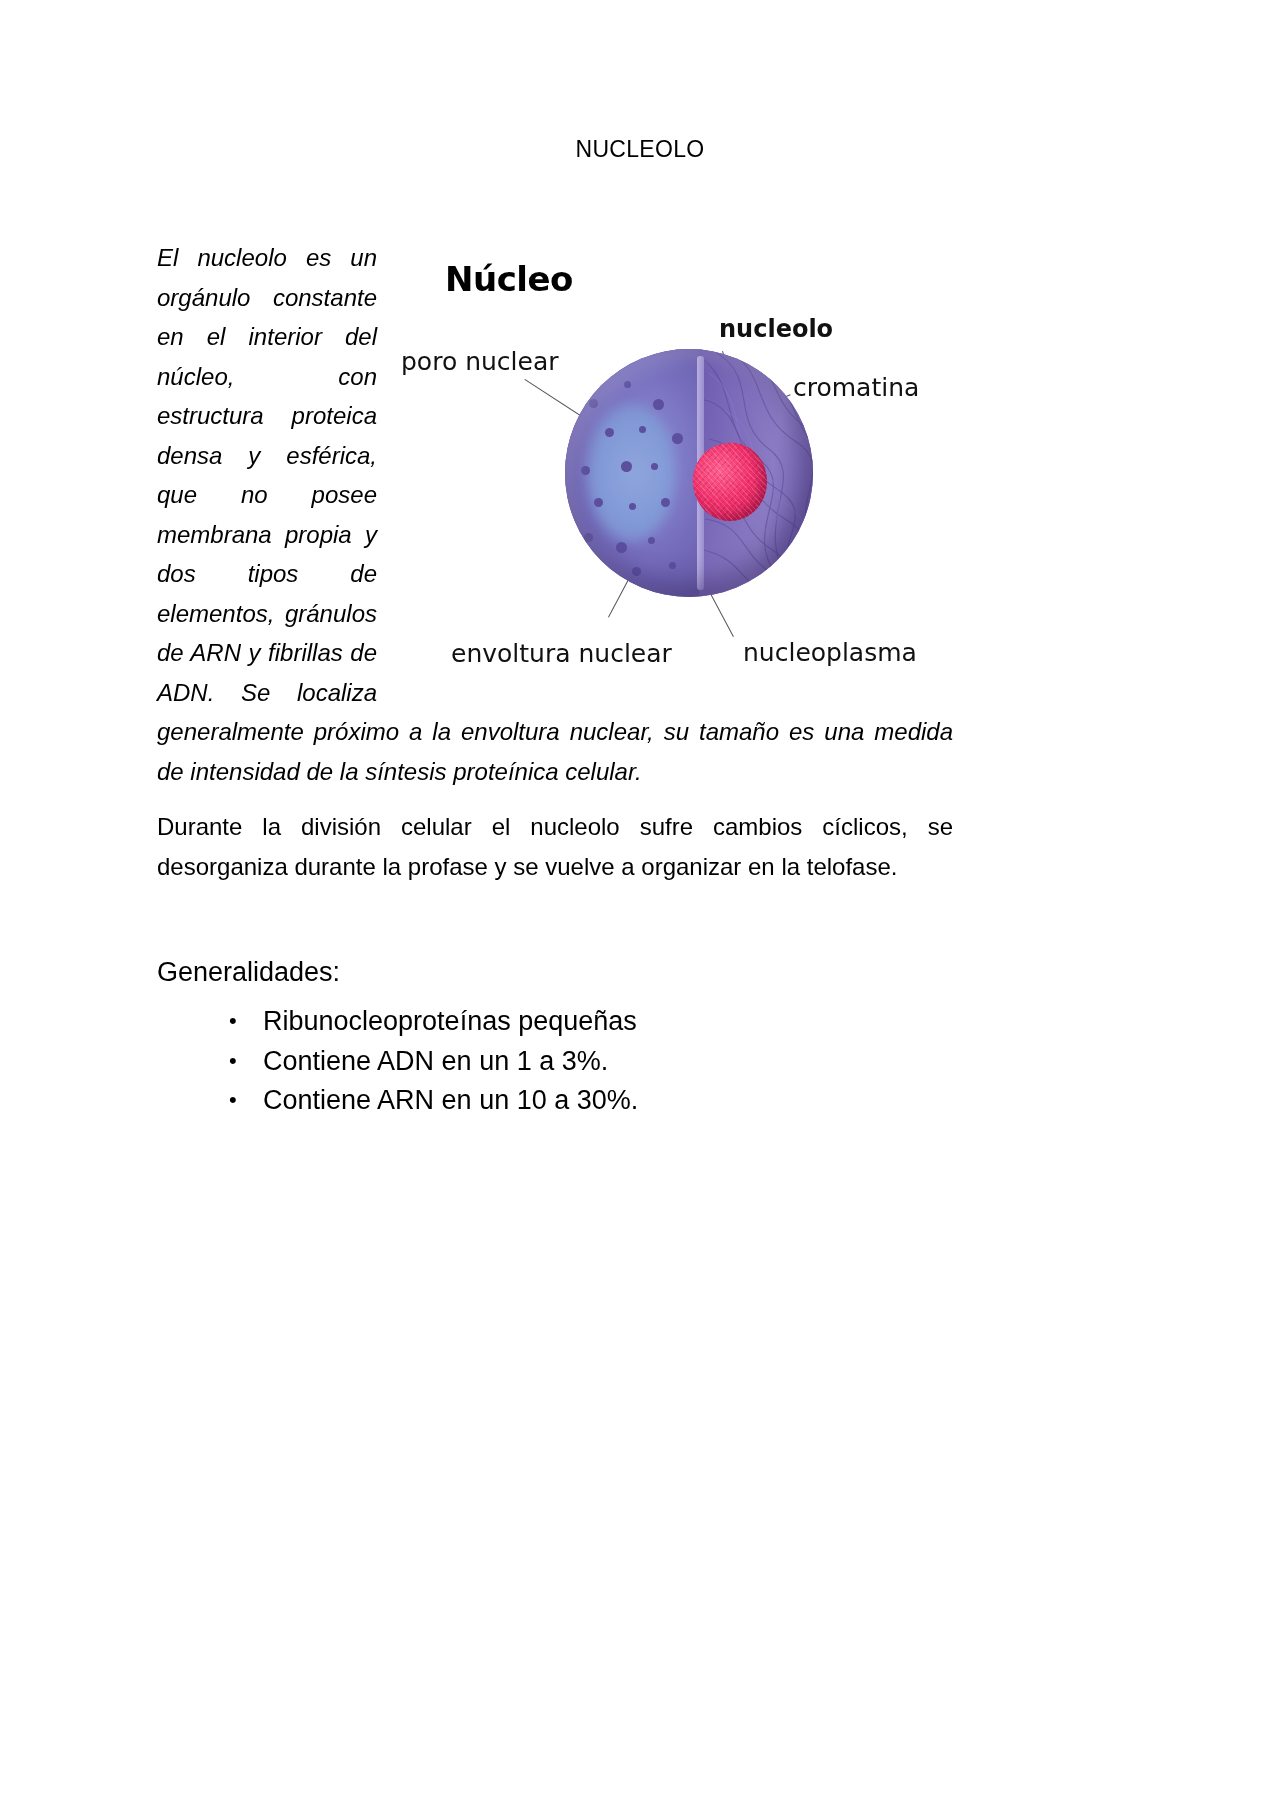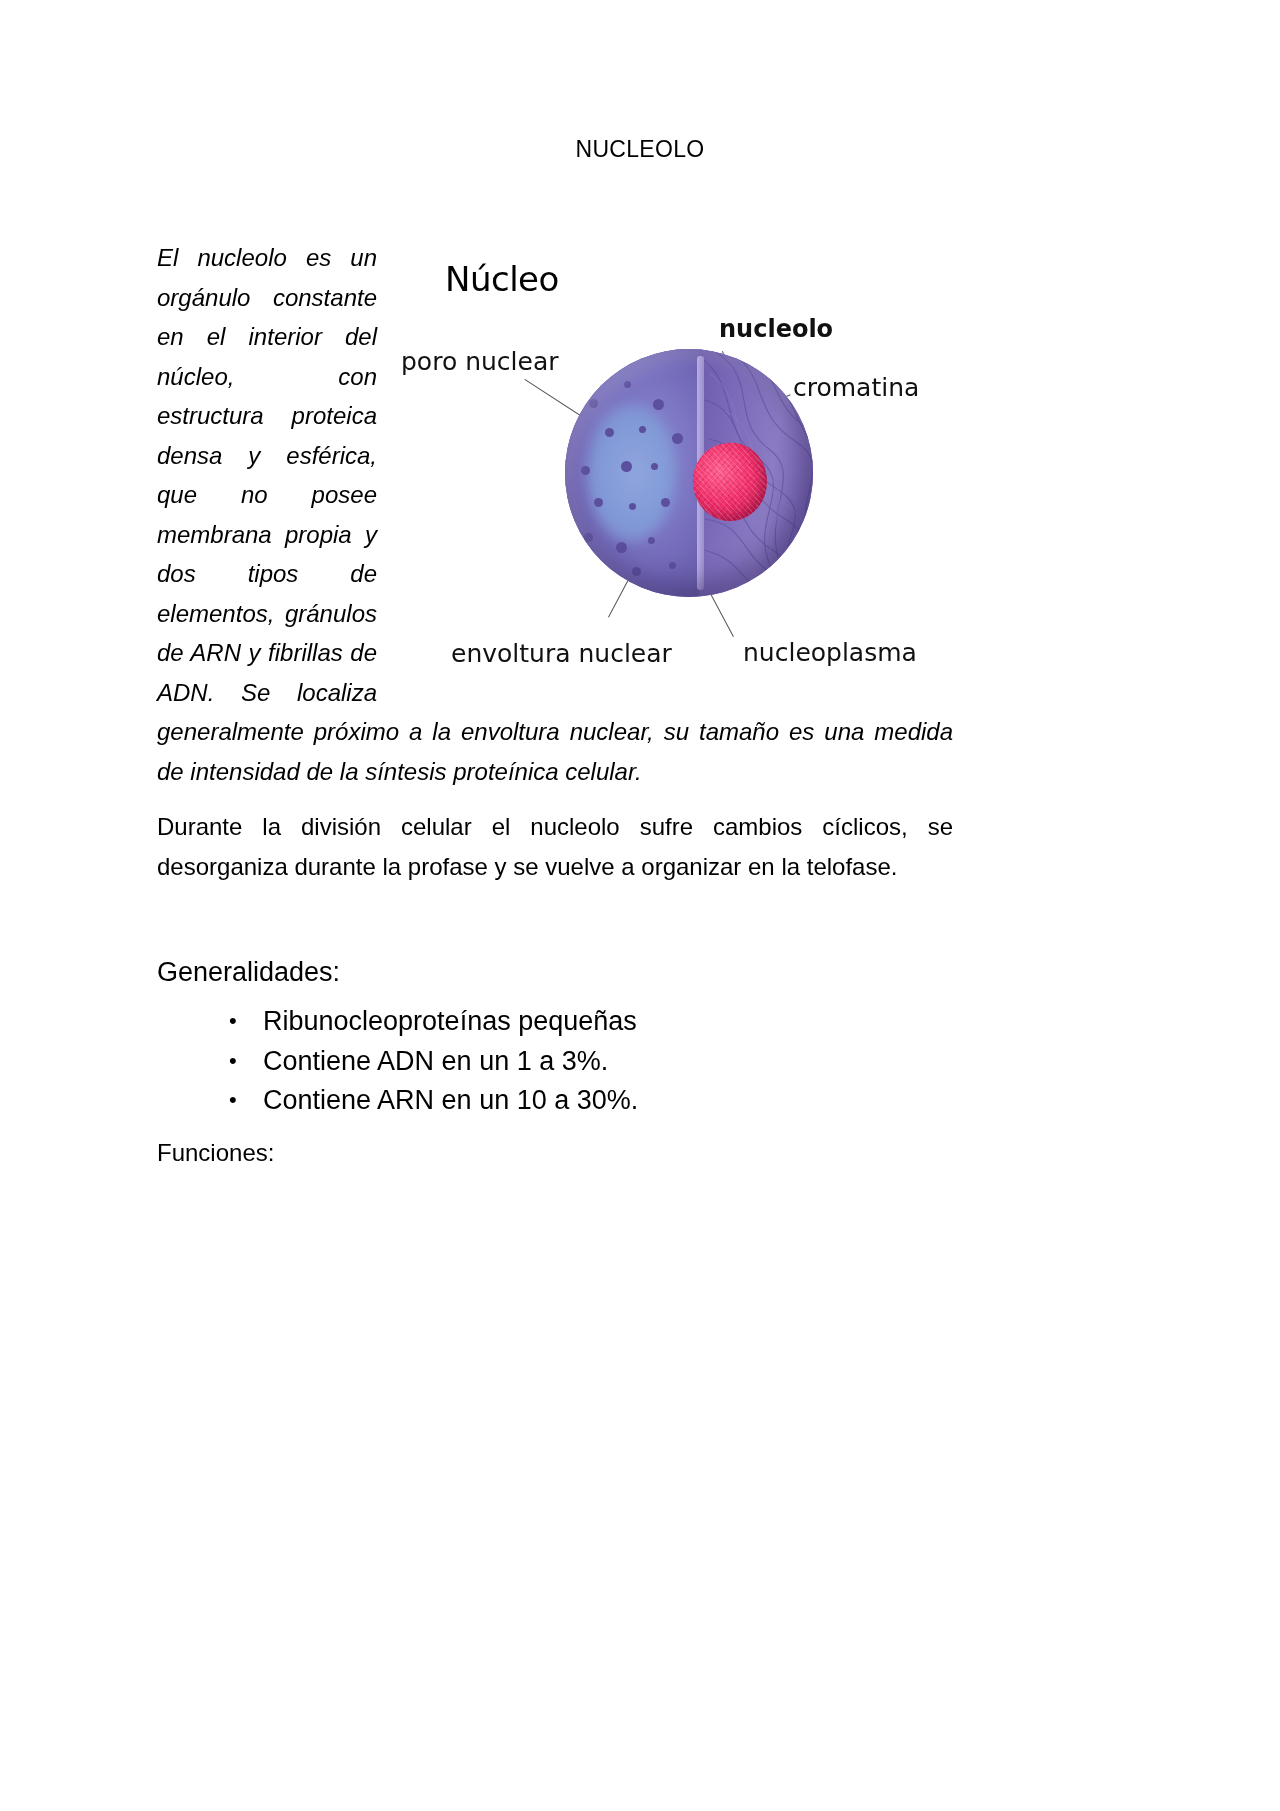--- a/index.html
+++ b/index.html
@@ -108,21 +108,21 @@
     line-height: 39.5px;
     margin: 12px 0 0 0;
   }
 
   
   .fig-title {
     position: absolute;
     left: 52px;
     top: 26px;
     font-size: 34px;
-    font-weight: 400;
+    font-weight: 700;
     letter-spacing: -0.5px;
     font-family: "DejaVu Sans", sans-serif;
     text-align: center;
   }
 
   .fig-label {
     position: absolute;
     font-size: 25px;
     font-family: "DejaVu Sans", sans-serif;
     white-space: nowrap;
@@ -334,16 +334,15 @@
 
     <h2 class="section-heading">Generalidades:</h2>
 
 
     <ul class="bullets">
       <li>Ribunocleoproteínas pequeñas</li>
       <li>Contiene ADN en un 1 a 3%.</li>
       <li>Contiene ARN en un 10 a 30%.</li>
     </ul>
 
-    <p class="para-tail">Funciones:</p>
 
   </div>
 </div>
 
 </body></html>

